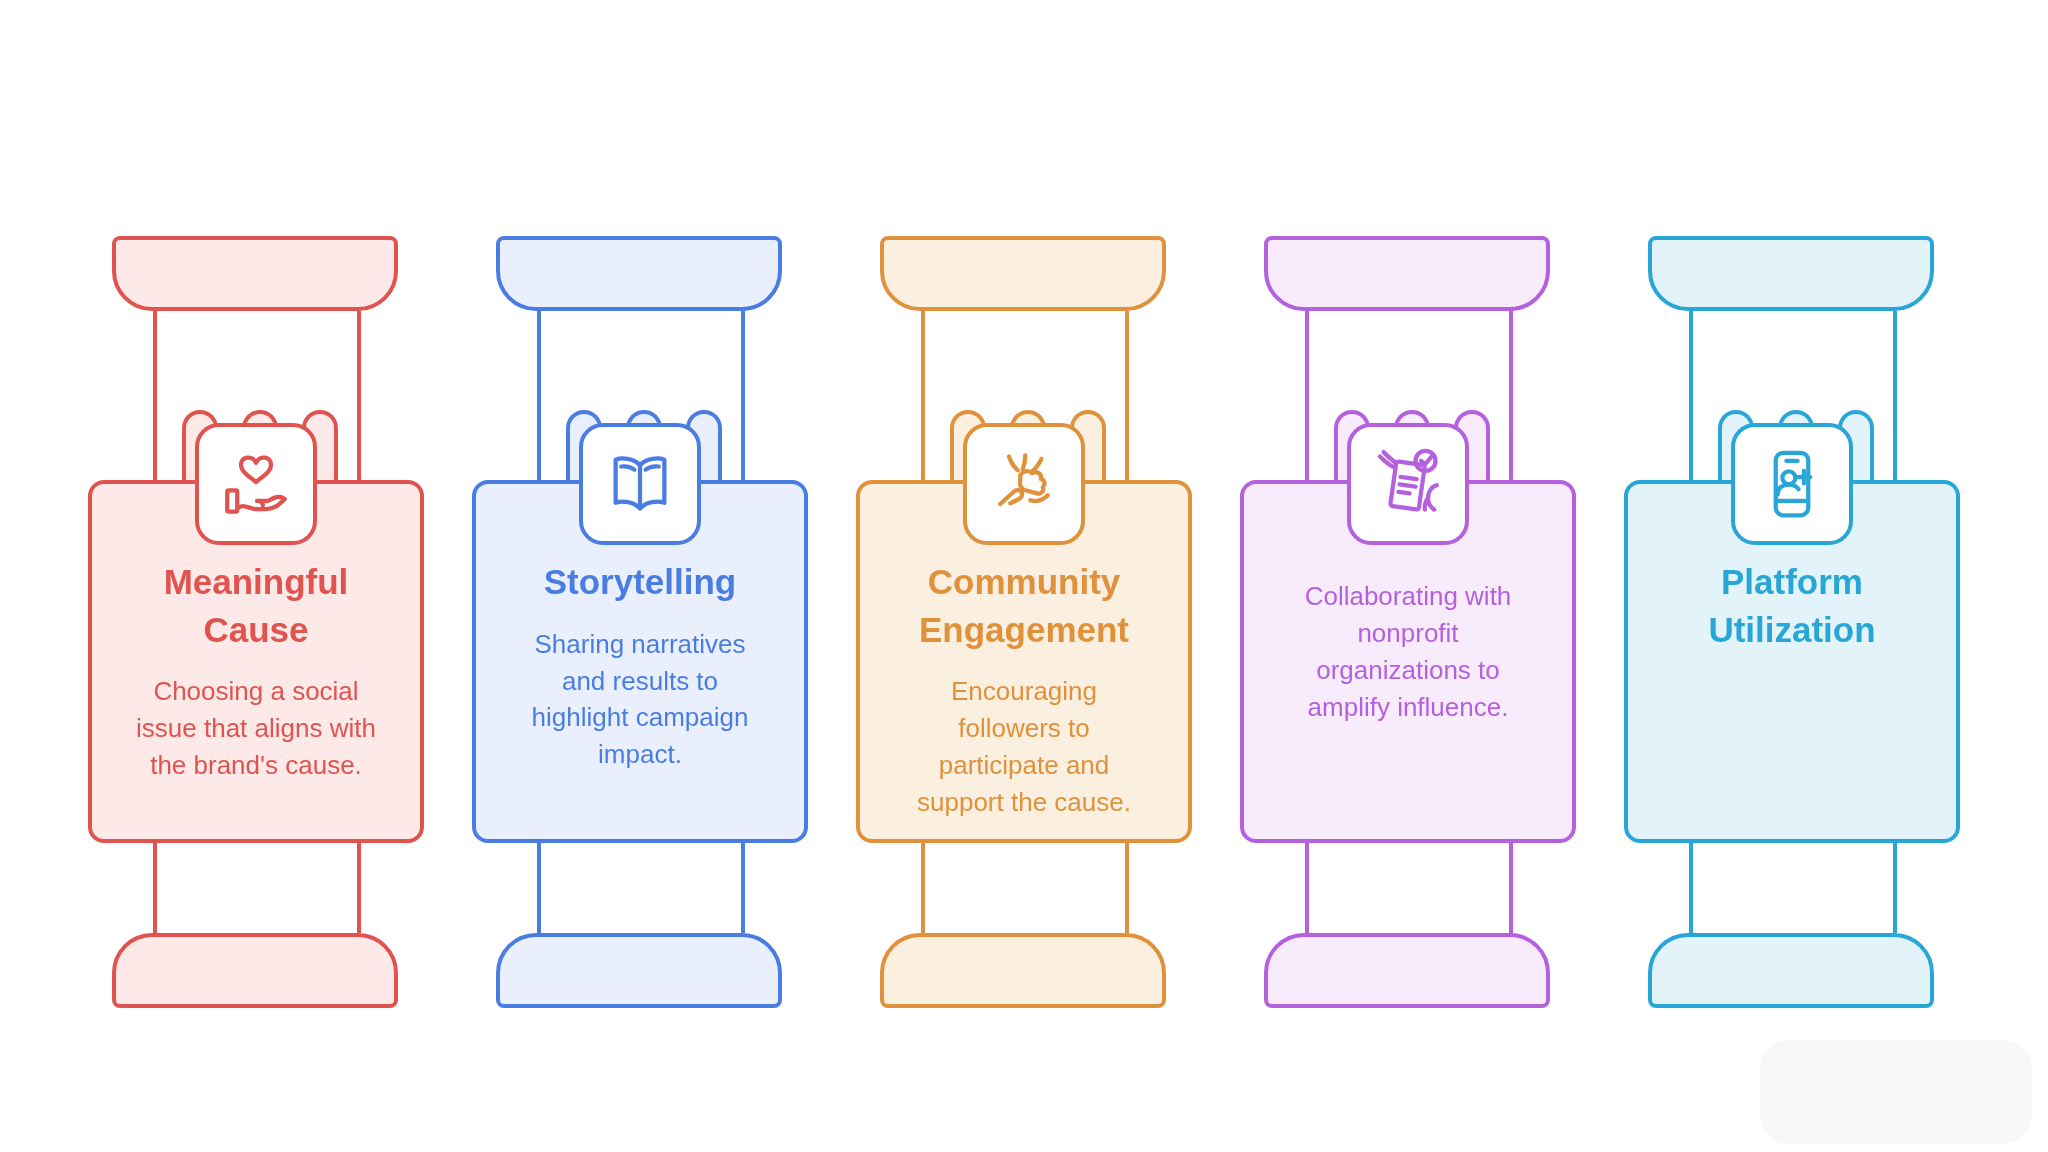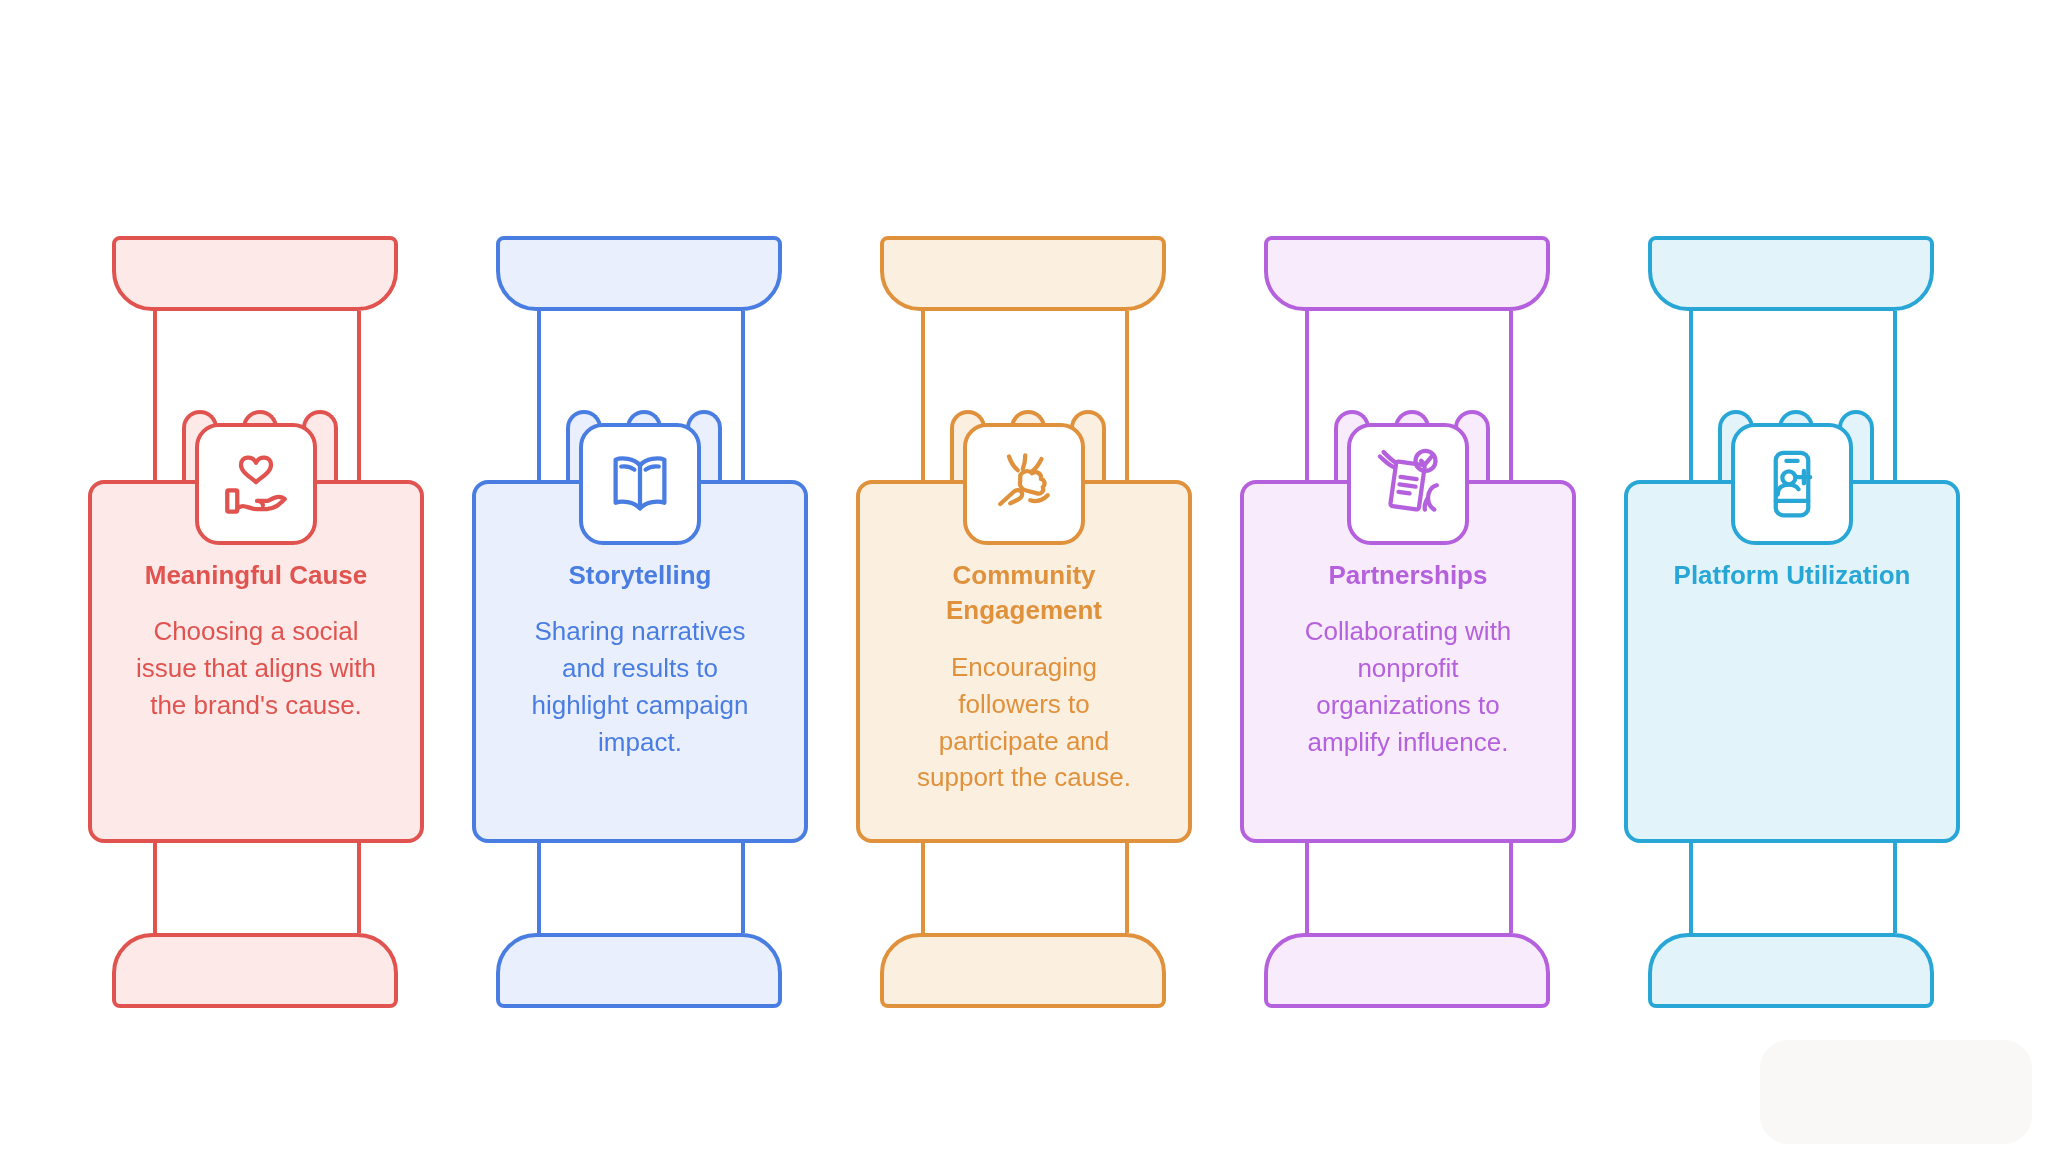--- a/index.html
+++ b/index.html
@@ -43,21 +43,21 @@
     text-align:center;padding-top:74px;
   }
   .icon-box{
     position:absolute;left:50%;top:-61px;transform:translateX(-50%);
     width:122px;height:122px;background:#ffffff;
     border:4px solid var(--border);border-radius:24px;
     display:flex;align-items:center;justify-content:center;
   }
   .icon-box svg{width:80px;height:80px;color:var(--border);}
   .card-title{
-    font-size:26px;font-weight:bold;line-height:1.36;color:var(--border);
+    font-size:35px;font-weight:bold;line-height:1.36;color:var(--border);
     padding:0 29px;
   }
   .card-desc{
     margin:20px auto 0;width:248px;font-size:26px;line-height:1.42;
     color:var(--border);
   }
   .watermark{
     position:absolute;right:16px;bottom:8px;width:272px;height:104px;
     background:#FAF8F6;border-radius:28px;
   }
@@ -174,21 +174,20 @@
               <path d="M25 39 H34"></path>
           </g>
           <circle cx="46" cy="13.5" r="8"></circle>
           <path d="M42.5 13.5 L45.5 16.5 L50.5 10.5"></path>
           <path d="M9.5 10 C13 13 16 16.5 20.5 18.5"></path>
           <path d="M12.5 6.5 C15.5 9.5 18.5 12.5 21.5 14.5"></path>
           <path d="M55 33 C51 34 48 38 48 43 C48 47 50 50.5 53 52.5"></path>
           <path d="M48 43 C46 46 45 49.5 45.5 52.5"></path>
         </svg>
       </div>
-      <div class="card-title">Partnerships</div>
       <div class="card-desc">Collaborating with nonprofit organizations to amplify influence.</div>
     </div>
   </div>
 
   <div class="pillar" style="left: 1624px; --border: #28A7D7; --fill: #E2F3FA;">
     <div class="capital"></div>
     <div class="shaft-top">
       <div class="flute flute-top" style="left:25px"></div>
       <div class="flute flute-top" style="left:85px"></div>
       <div class="flute flute-top" style="left:145px"></div>

